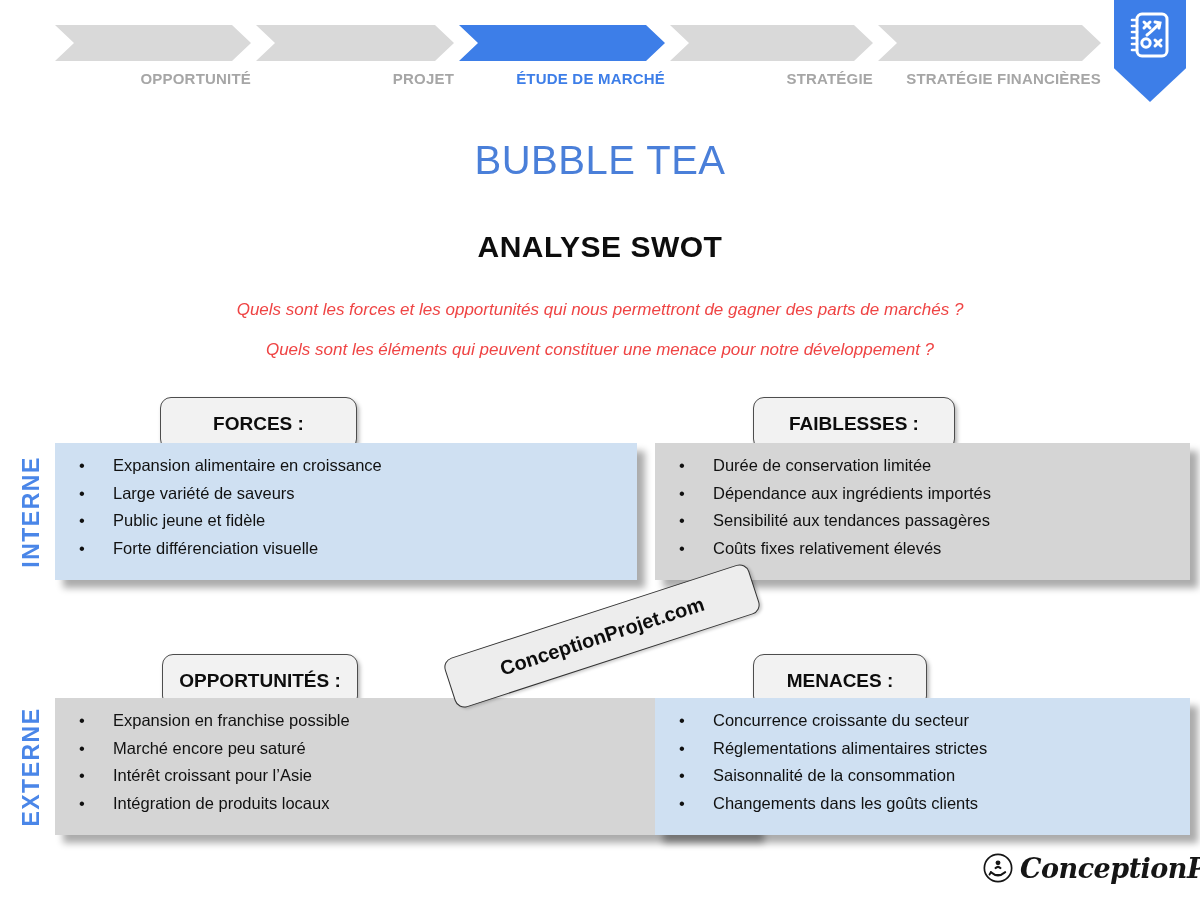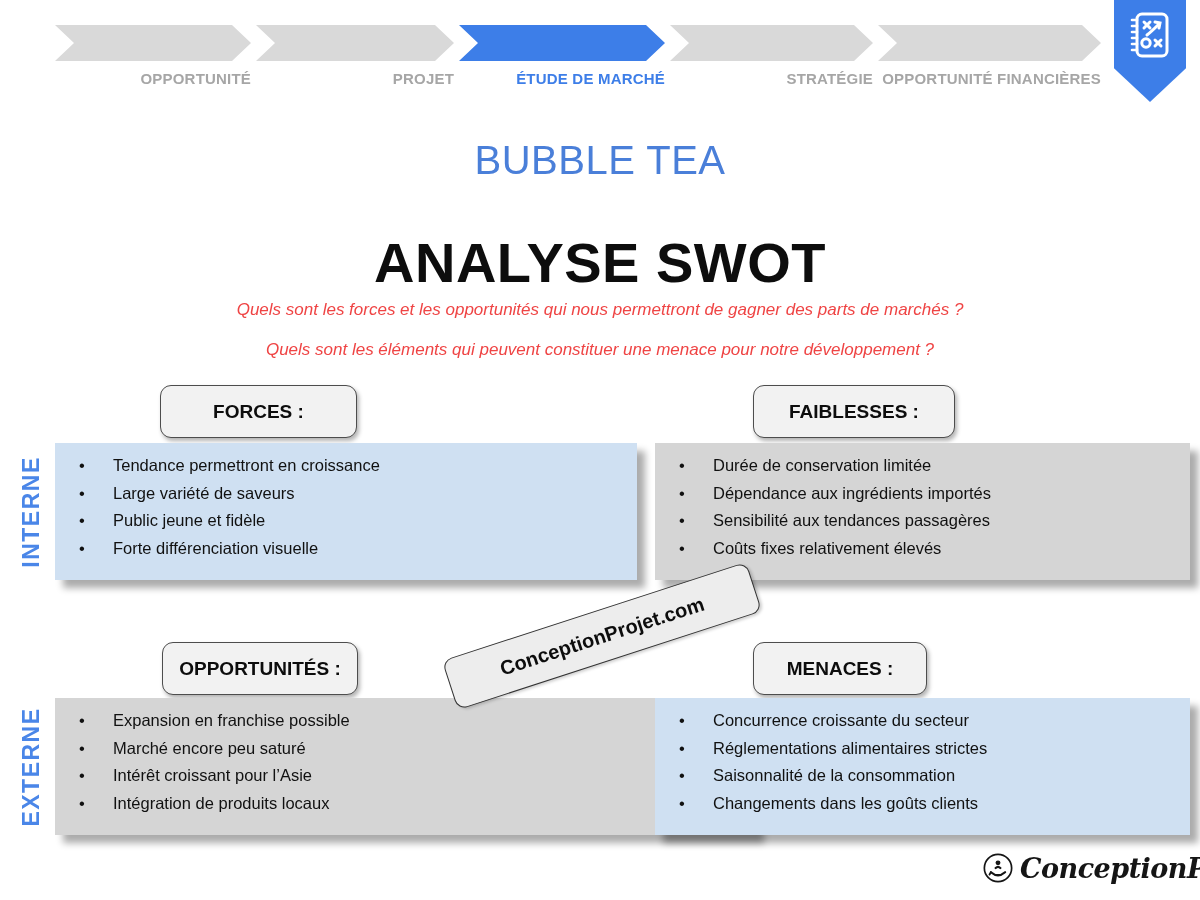--- a/index.html
+++ b/index.html
@@ -31,21 +31,21 @@
   }
   .bookmark svg { margin-top: 11px; }
 
   
   .project-title {
     position: absolute; left: 0; top: 138px; width: 100%; text-align: center;
     font-size: 40px; font-weight: normal; color: #4a7fd9; letter-spacing: .5px;
   }
   .slide-title {
     position: absolute; left: 0; top: 230px; width: 100%; text-align: center;
-    font-size: 56px; font-weight: bold; color: #0d0d0d; letter-spacing: .5px;
+    font-size: 30px; font-weight: bold; color: #0d0d0d; letter-spacing: .5px;
   }
   .question { position: absolute; left: 0; width: 100%; text-align: center;
     font-style: italic; font-size: 17px; color: #ef4444; }
   .q1 { top: 300px; } .q2 { top: 340px; }
 
   
   .panel {
     position: absolute; height: 137px;
     box-shadow: 8px 8px 7px rgba(0,0,0,0.33);
   }
@@ -60,20 +60,21 @@
   .panel li { display: flex; align-items: center; height: 27.5px; font-size: 16.5px; color: #111; }
   .panel li::before { content: "\2022"; width: 34px; padding-left: 24px; flex: 0 0 34px; text-align: left; }
 
   
   .qlabel {
     position: absolute; height: 53px; background: #f2f2f2;
     border: 1.5px solid #4d4d4d; border-radius: 11px;
     display: flex; align-items: center; justify-content: center;
     font-size: 19px; font-weight: bold; color: #0d0d0d;
     box-shadow: 2px 3px 4px rgba(0,0,0,0.3);
+    margin-top: 12px;
   }
   .l-forces       { left: 160px; top: 385px; width: 197px; }
   .l-faiblesses   { left: 753px; top: 385px; width: 202px; border-radius: 11px; }
   .l-opportunites { left: 162px; top: 642px; width: 196px; }
   .l-menaces      { left: 753px; top: 642px; width: 174px; }
 
   
   .vlabel {
     position: absolute; font-size: 23px; font-weight: bold; color: #4a86e8;
     letter-spacing: 1.5px; white-space: nowrap;
@@ -118,21 +119,21 @@
     <div class="step w3 active">
       <div class="arrow"></div>
       <div class="steplabel">ÉTUDE DE MARCHÉ</div>
     </div>
     <div class="step w4">
       <div class="arrow"></div>
       <div class="steplabel">STRATÉGIE</div>
     </div>
     <div class="step w5">
       <div class="arrow"></div>
-      <div class="steplabel">OPPORTUNITÉ FINANCIÈRES</div>
+      <div class="steplabel">STRATÉGIE FINANCIÈRES</div>
     </div>
   </div>
 
   <div class="bookmark">
     <svg width="48" height="50" viewBox="0 0 48 50">
       <g fill="none" stroke="#ffffff" stroke-width="3" stroke-linecap="round">
         <rect x="11" y="3" width="30" height="42" rx="5"></rect>
         <g stroke-width="2.6">
           <line x1="6" y1="9" x2="11" y2="9"></line>
           <line x1="6" y1="15" x2="11" y2="15"></line>
@@ -166,21 +167,21 @@
   </div>
   <div class="qlabel l-opportunites">
     <span>OPPORTUNITÉS :</span>
   </div>
   <div class="qlabel l-menaces">
     <span>MENACES :</span>
   </div>
 
   <div class="panel blue p-forces">
     <ul>
-      <li>Tendance permettront en croissance</li>
+      <li>Expansion alimentaire en croissance</li>
       <li>Large variété de saveurs</li>
       <li>Public jeune et fidèle</li>
       <li>Forte différenciation visuelle</li>
     </ul>
   </div>
 
   <div class="panel gray p-faiblesses">
     <ul>
       <li>Durée de conservation limitée</li>
       <li>Dépendance aux ingrédients importés</li>

